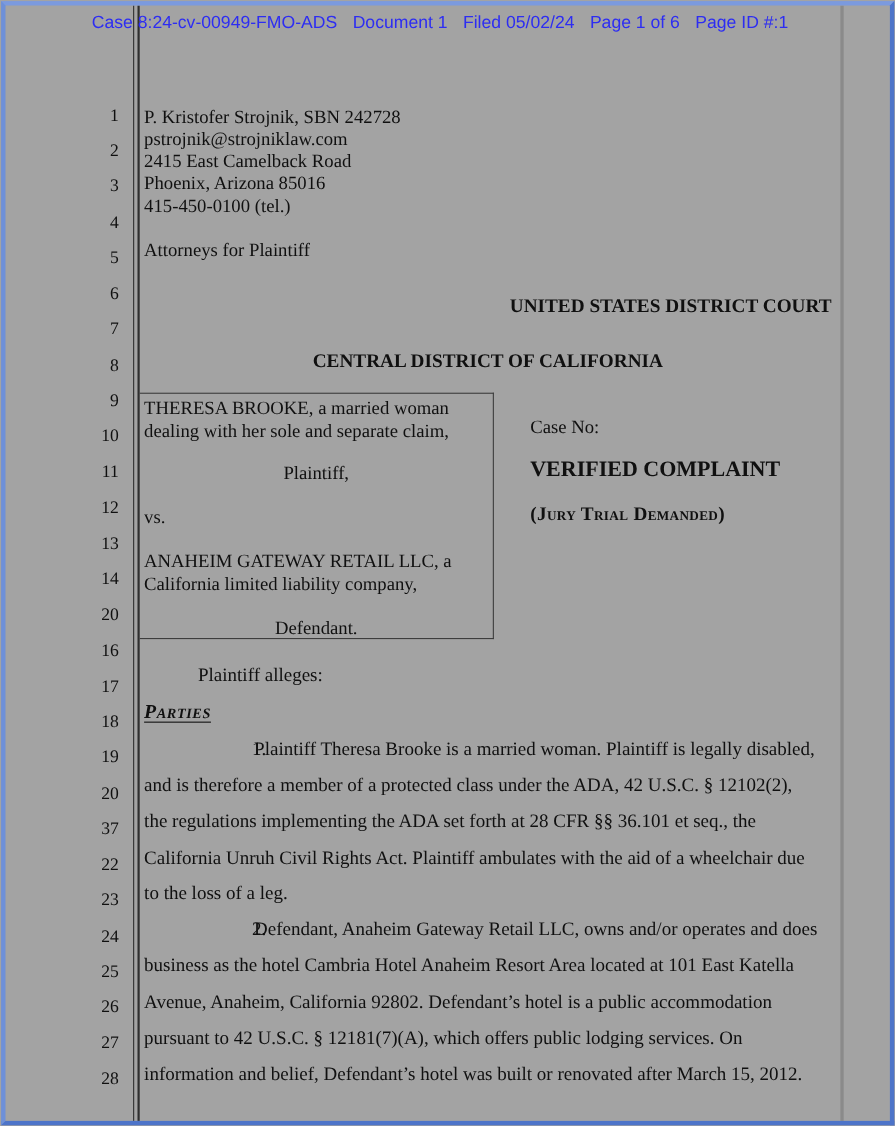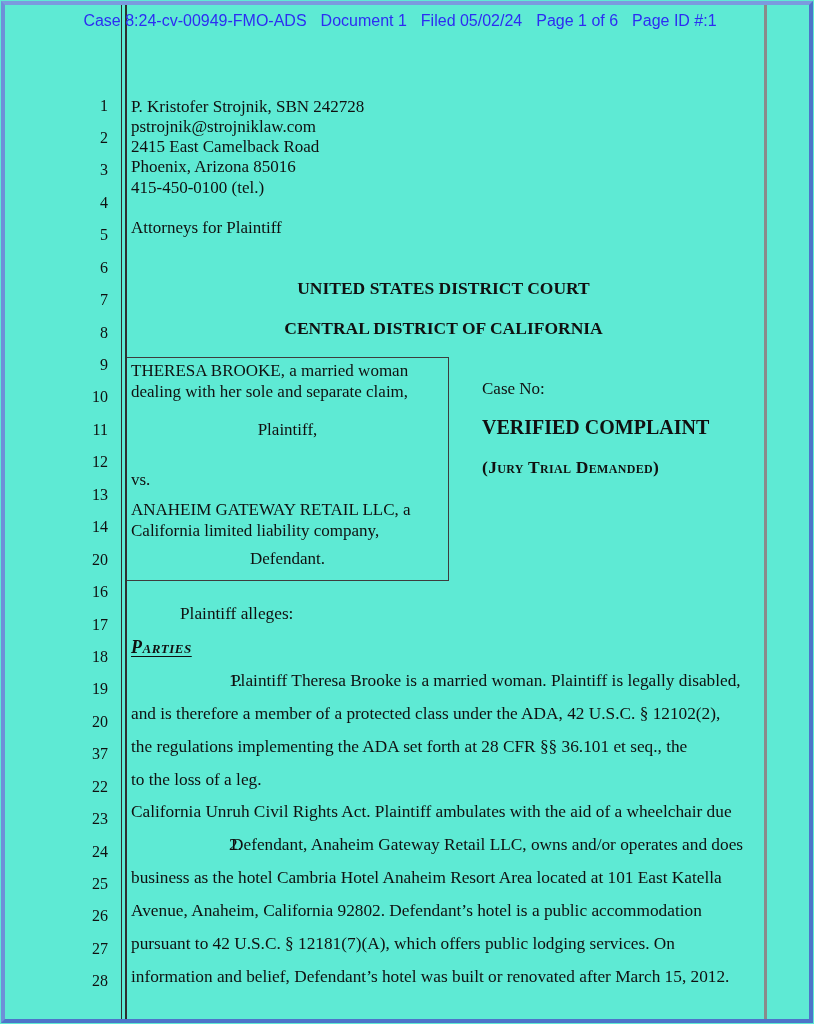--- a/index.html
+++ b/index.html
@@ -1,20 +1,20 @@
 <!DOCTYPE html>
 <html><head>
 <meta charset="utf-8">
 <style>
   * { margin:0; padding:0; box-sizing:border-box; }
   html,body { background:#ffffff; }
   .page {
     position:relative;
     width:814px; height:1024px;
-    background:#5eead4;
+    background:#a3a3a3;
     overflow:hidden;
     font-family:"Liberation Serif","DejaVu Serif",serif;
     color:#101010;
   }
   
   .frame {
     position:absolute; inset:1px;
     border:4px solid #4d74c9;
     border-top-color:#7b9ade;
     border-left-color:#6e90d8;
@@ -46,37 +46,37 @@
   .attorney {
     position:absolute; left:131px; top:96.5px;
     font-size:17px; line-height:20.3px;
   }
   
   .court-title {
     position:absolute; left:131px; width:625px;
     text-align:center; font-weight:bold;
     font-size:17.5px; line-height:24px;
   }
-  .court-title.t1 { top:276px; }
+  .court-title.t1 { top:266px;text-align:right; }
   .court-title.t2 { top:316px; }
   
   .caption-box {
     position:absolute; left:127px; top:357px;
     width:322px; height:224px;
     border-top:1.5px solid #3d3d3d;
     border-right:1.5px solid #3d3d3d;
     border-bottom:1.5px solid #3d3d3d;
     font-size:17px;
   }
   .cap-abs { position:absolute; left:4px; right:4px; line-height:20.8px; }
   .cap-pl-name  { top:3px; }
   .cap-role-p   { top:62px;  text-align:center; }
-  .cap-vs       { top:112px; }
+  .cap-vs       { top:102px; }
   .cap-def-name { top:142px; }
-  .cap-role-d   { top:191px; text-align:center; }
+  .cap-role-d   { top:203px; text-align:center; }
   
   .cap-right-item { position:absolute; left:457px; font-size:17px; line-height:21px;margin-left:25px; }
   .case-no   { top:378px; }
   .doc-title { top:417px; font-weight:bold; font-size:20px; }
   .jury      { top:456.5px; font-weight:bold; font-variant:small-caps; font-size:17.5px; letter-spacing:0.3px; }
   
   .body-text {
     position:absolute; left:131px; top:598px; width:625px;
     font-size:17.3px; line-height:32.9px;
   }
@@ -173,22 +173,22 @@
   <div class="body-text">
     <div class="indent">Plaintiff alleges:</div>
     <div class="heading-line">
       <span class="section-heading">Parties</span>
     </div>
     <div class="indent">
       <span class="pnum">1.</span><span>Plaintiff Theresa Brooke is a married woman. Plaintiff is legally disabled,</span>
     </div>
     <div>and is therefore a member of a protected class under the ADA, 42 U.S.C. § 12102(2),</div>
     <div>the regulations implementing the ADA set forth at 28 CFR §§ 36.101 et seq., the</div>
+    <div>California Unruh Civil Rights Act. Plaintiff ambulates with the aid of a wheelchair due</div>
     <div>to the loss of a leg.</div>
-    <div>California Unruh Civil Rights Act. Plaintiff ambulates with the aid of a wheelchair due</div>
     <div class="indent">
       <span class="pnum">2.</span><span>Defendant, Anaheim Gateway Retail LLC, owns and/or operates and does</span>
     </div>
     <div>business as the hotel Cambria Hotel Anaheim Resort Area located at 101 East Katella</div>
     <div>Avenue, Anaheim, California 92802. Defendant’s hotel is a public accommodation</div>
     <div>pursuant to 42 U.S.C. § 12181(7)(A), which offers public lodging services. On</div>
     <div>information and belief, Defendant’s hotel was built or renovated after March 15, 2012.</div>
   </div>
 
 </div>

